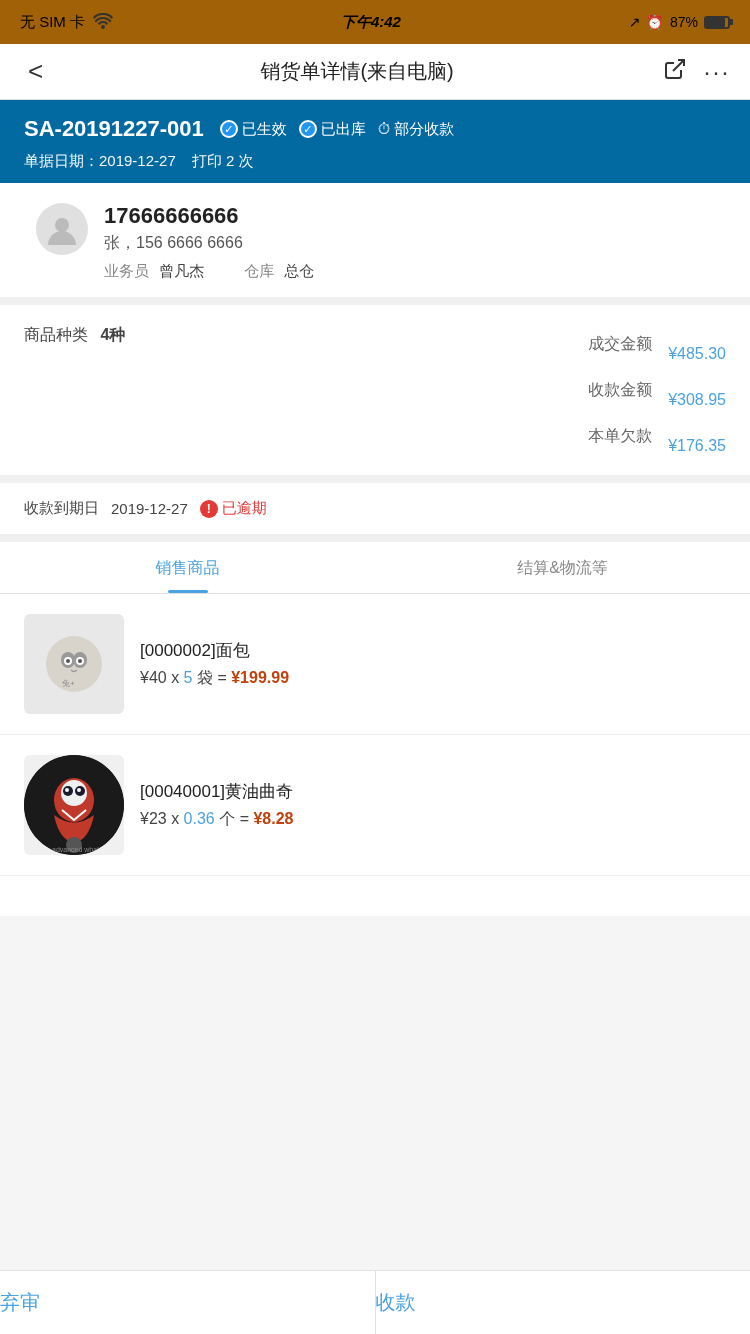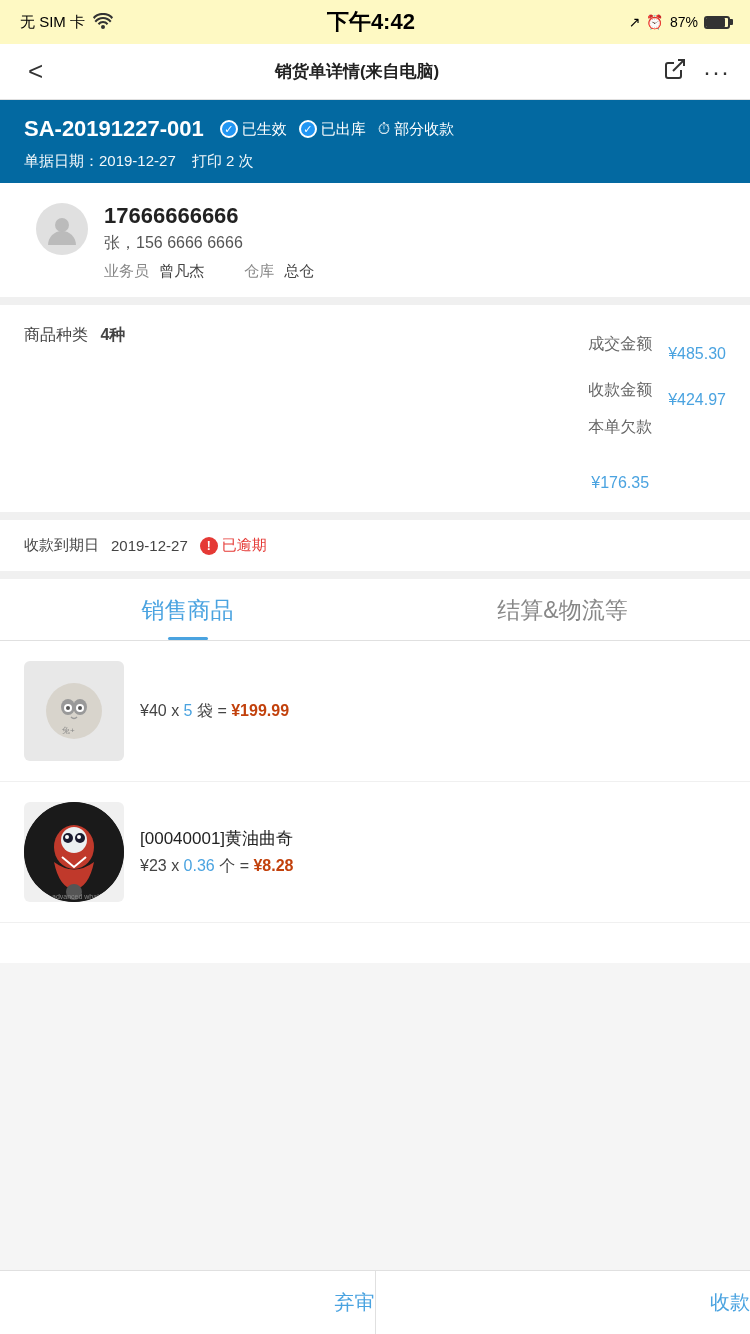--- a/index.html
+++ b/index.html
@@ -8,30 +8,30 @@
       font-family: -apple-system, "PingFang SC", "Helvetica Neue", Arial, sans-serif;
       background: #f5f5f5;
       width: 750px;
       min-height: 1334px;
       overflow-x: hidden;
     }
 
     
     .status-bar {
       height: 44px;
-      background: #fef9c3;
+      background: #a16207;
       display: flex;
       align-items: center;
       justify-content: space-between;
       padding: 0 20px;
       font-size: 15px;
       font-weight: 500;
     }
     .status-left { display: flex; align-items: center; gap: 8px; }
-    .status-center { font-size: 22px; font-weight: 600; }
+    .status-center { font-size: 15px; font-weight: 600; font-style: italic; }
     .status-right { display: flex; align-items: center; gap: 6px; font-size: 14px; }
     .battery-icon {
       width: 26px; height: 13px;
       border: 2px solid #333;
       border-radius: 3px;
       position: relative;
       display: inline-block;
     }
     .battery-icon::after {
       content: '';
@@ -59,22 +59,22 @@
       padding: 0 20px;
       border-bottom: 1px solid #e0e0e0;
     }
     .nav-back {
       font-size: 26px;
       color: #333;
       cursor: pointer;
       padding: 8px;
     }
     .nav-title {
-      font-size: 17px;
-      font-weight: 700;
+      font-size: 20px;
+      font-weight: 400;
       color: #222;
     }
     .nav-actions { display: flex; align-items: center; gap: 16px; }
     .nav-action-icon { font-size: 22px; color: #333; cursor: pointer; }
 
     
     .header-banner {
       background: #0369a1;
       padding: 16px 24px 12px;
     }
@@ -212,21 +212,21 @@
     
     .tabs-section {
       background: #fff;
       display: flex;
       border-bottom: 1px solid #e0e0e0;
     }
     .tab {
       flex: 1;
       text-align: center;
       padding: 16px 0 14px;
-      font-size: 23px;
+      font-size: 16px;
       color: #888;
       cursor: pointer;
       position: relative;
     }
     .tab.active {
       color: #4aa3e0;
     }
     .tab.active::after {
       content: '';
       position: absolute;
@@ -295,24 +295,23 @@
       width: 750px;
       height: 64px;
       background: #fff;
       border-top: 1px solid #e0e0e0;
       display: flex;
     }
     .bottom-btn {
       flex: 1;
       display: flex;
       align-items: center;
-      justify-content: flex-end;
+      justify-content: flex-start;
       font-size: 20px;
       cursor: pointer;
-      margin-left: 28px;
     }
     .bottom-btn.abandon { color: #4aa3e0; border-right: 1px solid #e0e0e0; }
     .bottom-btn.collect { color: #4aa3e0; }
   </style>
 </head>
 <body>
 
 <div class="status-bar">
   <div class="status-left">
     <span>无 SIM 卡</span>
@@ -401,23 +400,23 @@
       <span>商品种类</span>
       <span style="margin-left:8px;font-weight:600;">4种</span>
     </div>
     <div class="summary-right-col">
       <div style="display:flex;gap:16px;align-items:center;">
         <span class="amount-label">成交金额</span>
         <span class="amount-value">¥485.30</span>
       </div>
       <div style="display:flex;gap:16px;align-items:center;">
         <span class="amount-label">收款金额</span>
-        <span class="amount-value">¥424.97</span>
-      </div>
-      <div style="display:flex;gap:16px;align-items:center;flex-direction:column;">
+        <span class="amount-value">¥308.95</span>
+      </div>
+      <div style="display:flex;gap:16px;align-items:center;">
         <span class="amount-label">本单欠款</span>
         <span class="amount-value">¥176.35</span>
       </div>
     </div>
   </div>
 </div>
 
 <div class="due-section">
   <span>收款到期日</span>
   <span style="margin-left:4px;">2019-12-27</span>
@@ -449,20 +448,21 @@
           <circle cx="24" cy="27" r="4" fill="#fff"></circle>
           <circle cx="36" cy="27" r="4" fill="#fff"></circle>
           <circle cx="24" cy="27" r="2" fill="#555"></circle>
           <circle cx="36" cy="27" r="2" fill="#555"></circle>
           <path d="M27 36 Q30 39 33 36" stroke="#999" stroke-width="1.5" fill="none"></path>
           <text x="18" y="52" font-size="8" fill="#888" font-family="sans-serif">兔+</text>
         </svg>
       </div>
     </div>
     <div class="product-info">
+      <div class="product-name">[0000002]面包</div>
       <div class="product-price">
         <span>¥40</span>
         <span> x </span>
         <span class="qty">5</span>
         <span>袋</span>
         <span> = </span>
         <span class="total">¥199.99</span>
       </div>
     </div>
   </div>

